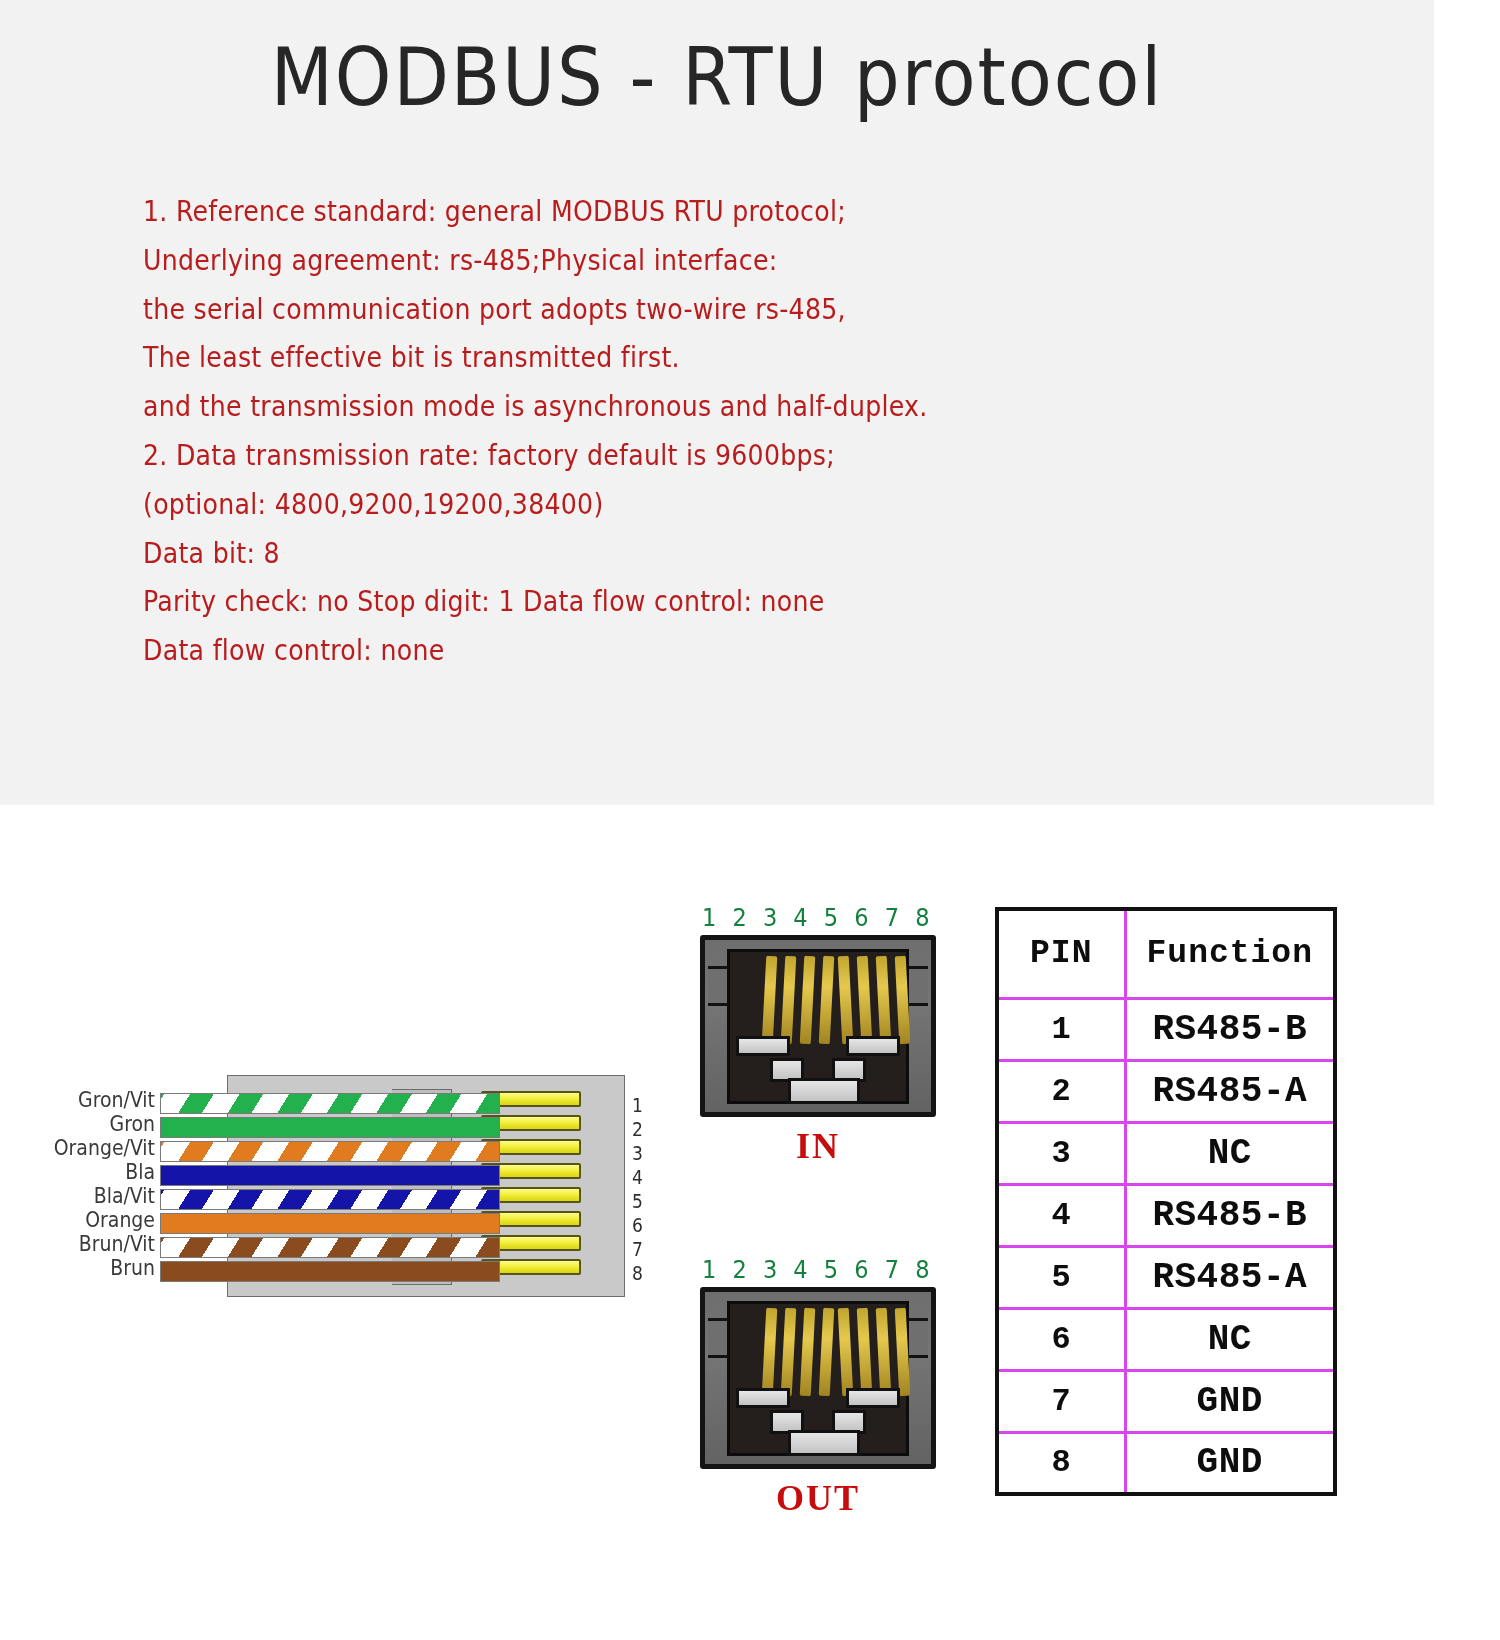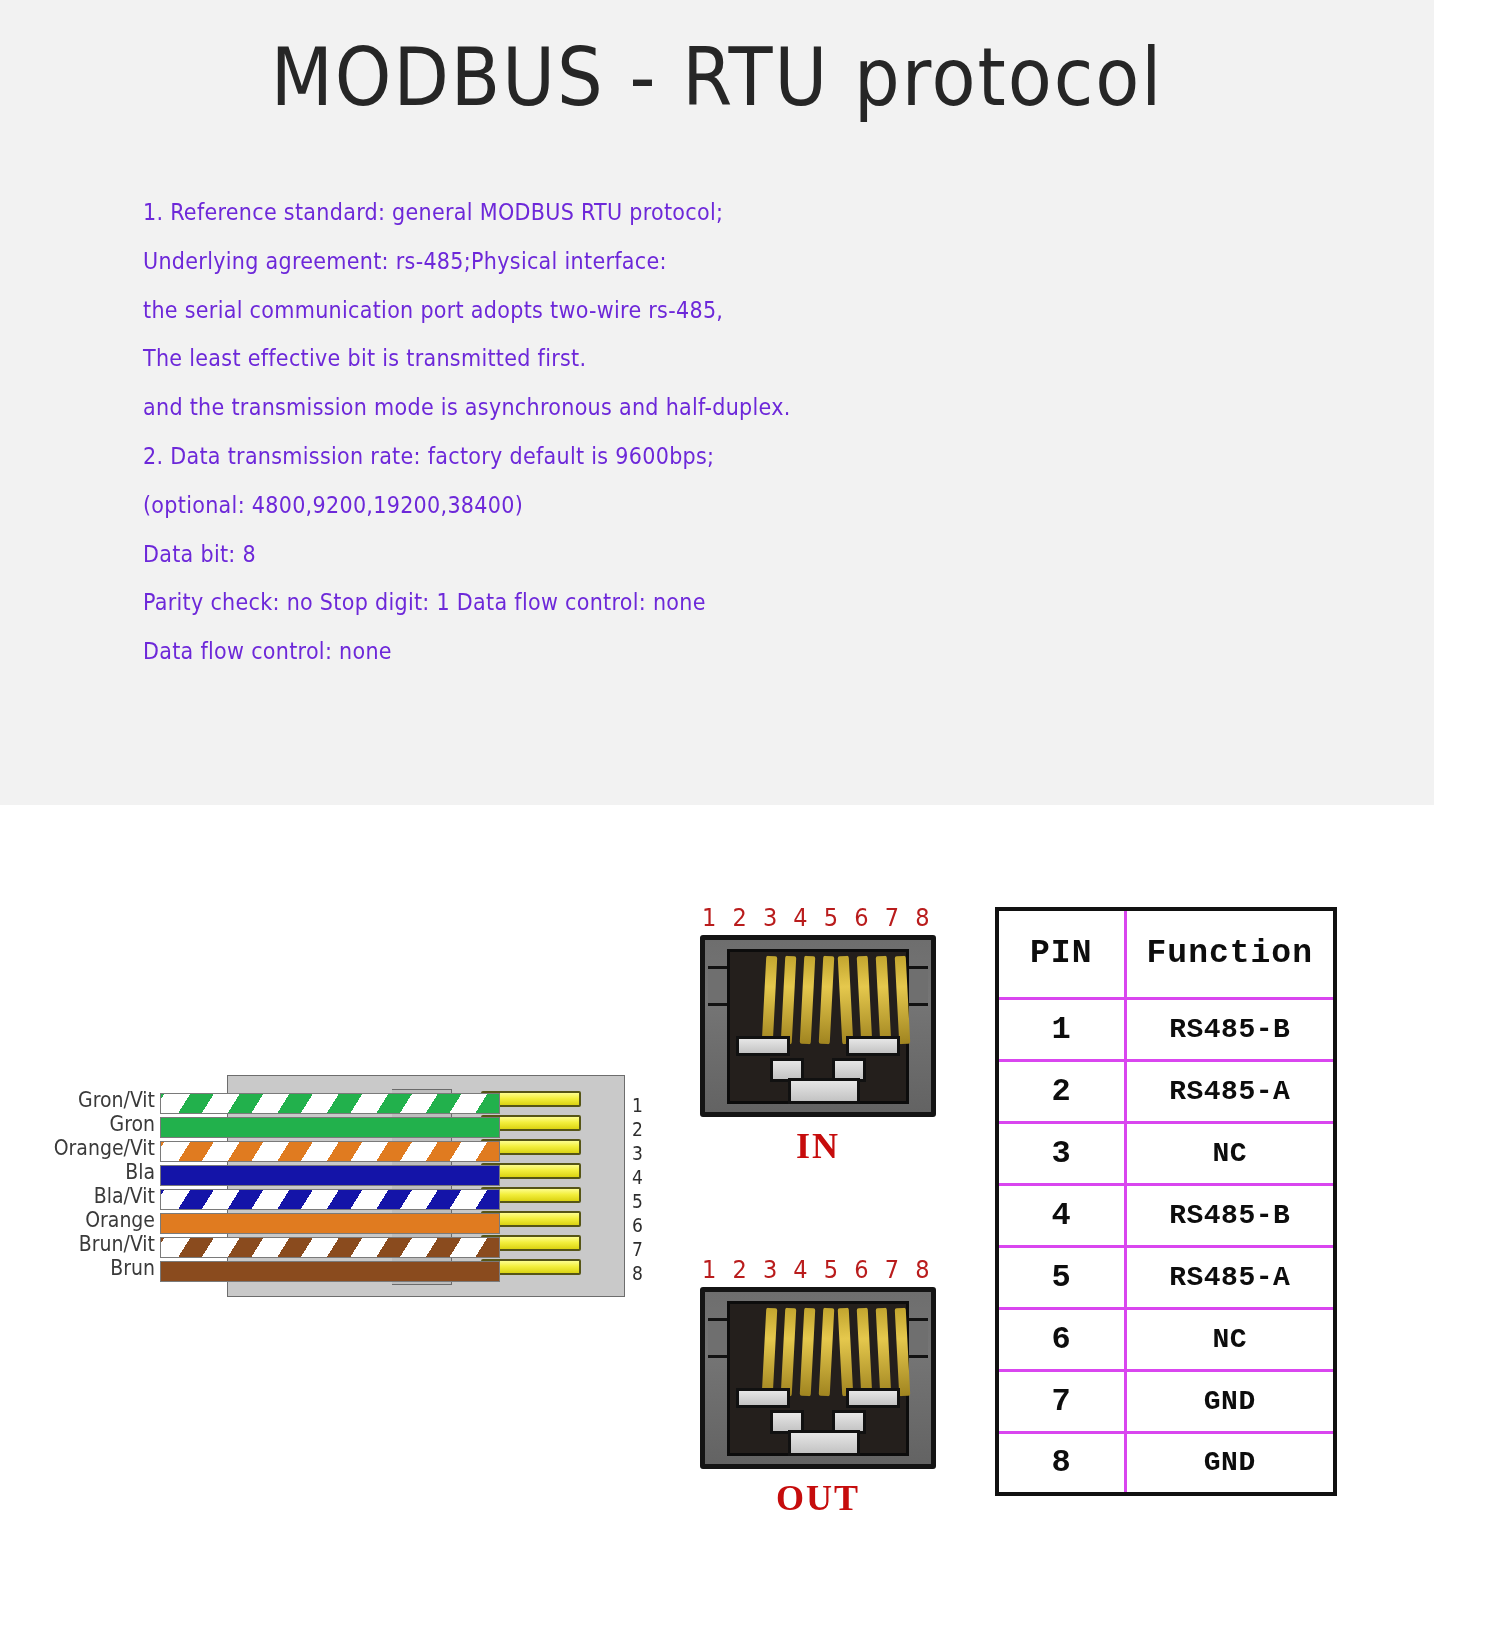--- a/index.html
+++ b/index.html
@@ -35,23 +35,23 @@
     font-family:"DejaVu Sans Condensed","Liberation Sans", sans-serif;
     font-size:54px;
     font-weight:400;
     color:#2b2b2b;
     line-height:1.15;
     margin:0 0 6px 0;
     letter-spacing:0.5px;
   }
   .proto-line {
     font-family:"DejaVu Sans Condensed","Liberation Sans", sans-serif;
-    font-size:23px;
+    font-size:28px;
     font-weight:400;
-    color:#6d28d9;
+    color:#b91c1c;
     line-height:48.8px;
     letter-spacing:0.3px;
     white-space:nowrap;
   }
 
   
   #bottom-area {
     position:absolute; left:0; top:805px; width:1500px; height:835px;
     background:#ffffff;
   }
@@ -104,21 +104,21 @@
   }
 
   
   .jack-wrap { position:absolute; }
   .jack-nums {
     position:absolute; left:0; top:0; width:100%;
     text-align:center;
     font-family:"DejaVu Sans Condensed","Liberation Sans", sans-serif;
     font-size:25px;
     letter-spacing:4.5px;
-    color:#b91c1c;
+    color:#15803d;
     white-space:nowrap;
   }
   .jack-shell {
     position:absolute; left:0; top:32px;
     width:236px; height:182px;
     background:linear-gradient(180deg,#6e6e6e 0%, #757575 35%, #636363 100%);
     border:5px solid #141414;
     border-radius:3px;
   }
   .jack-cavity {
@@ -167,21 +167,21 @@
     font-weight:bold;
     color:#0d0d0d;
   }
   #pin-table th {
     height:89px;
     font-size:33px;
     letter-spacing:1px;
   }
   #pin-table td {
     height:62px;
-    font-size:28px;
+    font-size:36px;
     letter-spacing:0.5px;
   }
   #pin-table th:first-child, #pin-table td:first-child { width:128px; }
   #pin-table td.pin-num { font-size:32px; }
   #pin-table { border:4px solid #111; }
 </style>
 </head>
 <body>
 
 <div id="top-panel">

